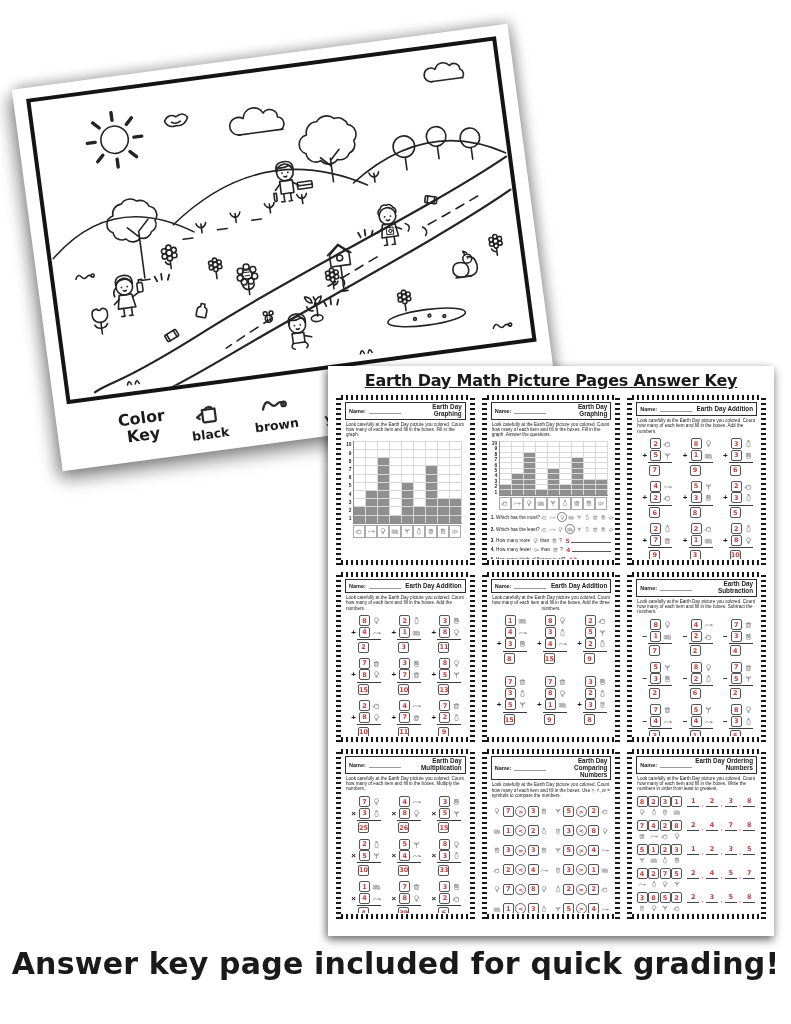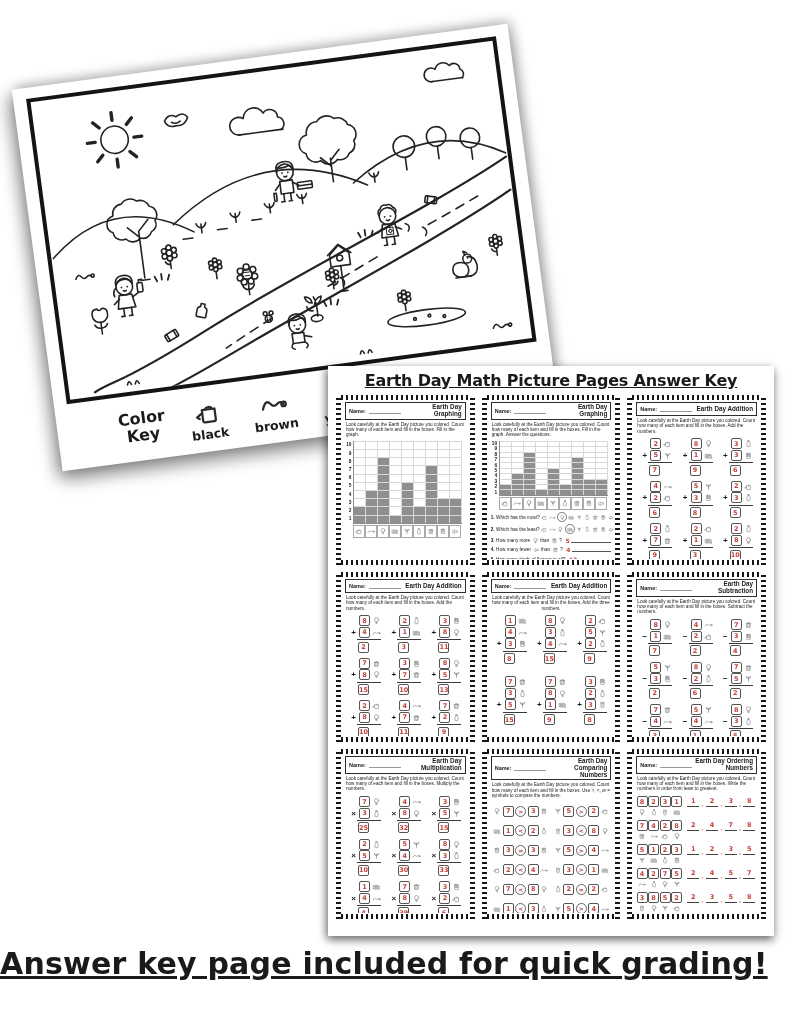--- a/index.html
+++ b/index.html
@@ -78,22 +78,22 @@
   
   .ordrow{display:flex;align-items:flex-start;margin-top:4.5px;gap:4px;}
   .ordgiven{display:grid;grid-template-columns:repeat(4,11.5px);}
   .ordcol{display:flex;flex-direction:column;align-items:center;gap:.5px;}
   .ordans{display:flex;align-items:flex-end;gap:1.5px;margin-top:1px;}
   .oseg{display:inline-flex;flex-direction:column;align-items:center;width:14px;}
   .oseg b{color:var(--red);font-size:6.5px;font-family:"DejaVu Sans",sans-serif;}
   .oseg i{width:12px;border-bottom:1px solid #444;height:1px;font-style:normal;}
   .ocomma{color:var(--red);font-weight:bold;font-size:6px;align-self:flex-end;}
   
-  .caption{position:absolute;left:0;right:0;top:946px;font-weight:bold;font-size:30px;
-    font-family:"DejaVu Sans",sans-serif;letter-spacing:.2px;text-decoration:underline;}
+  .caption{position:absolute;left:0;right:0;top:946px;text-align:center;font-weight:bold;font-size:30px;
+    font-family:"DejaVu Sans",sans-serif;letter-spacing:.2px;}
   
   .scene *{vector-effect:non-scaling-stroke;}
 </style>
 </head>
 <body style="--red: #c4423c; --bar: #8f8f8f; --icon: #8a8a8a;">
 
 <div class="coloring-page">
   <div class="scene-frame">
     <svg class="scene" viewBox="0 0 476 300">
       <g fill="none" stroke="#232323" stroke-width="1.6" stroke-linecap="round" stroke-linejoin="round">
@@ -2328,21 +2328,21 @@
                   <svg width="9" height="9" viewBox="0 0 20 20">
                     <g fill="none" stroke="currentColor" stroke-width="1.5" stroke-linecap="round" stroke-linejoin="round">
                       <circle cx="10" cy="8.2" r="4.6"></circle>
                       <path d="M8.3 13.6h3.4M8.6 15.3h2.8M9.2 17h1.6"></path>
                     </g>
                   </svg>
                 </span>
               </div>
               <div class="ansbar"></div>
               <div class="ansrow">
-                <span class="nbox">32</span>
+                <span class="nbox">26</span>
               </div>
             </div>
             <div class="prob">
               <div class="prow">
                 <span class="opsym"></span>
                 <span class="nbox">3</span>
                 <span class="icon">
                   <svg width="9" height="9" viewBox="0 0 20 20">
                     <g fill="none" stroke="currentColor" stroke-width="1.5" stroke-linecap="round" stroke-linejoin="round">
                       <rect x="5.8" y="7" width="8.4" height="9.5" rx="1.2"></rect>

